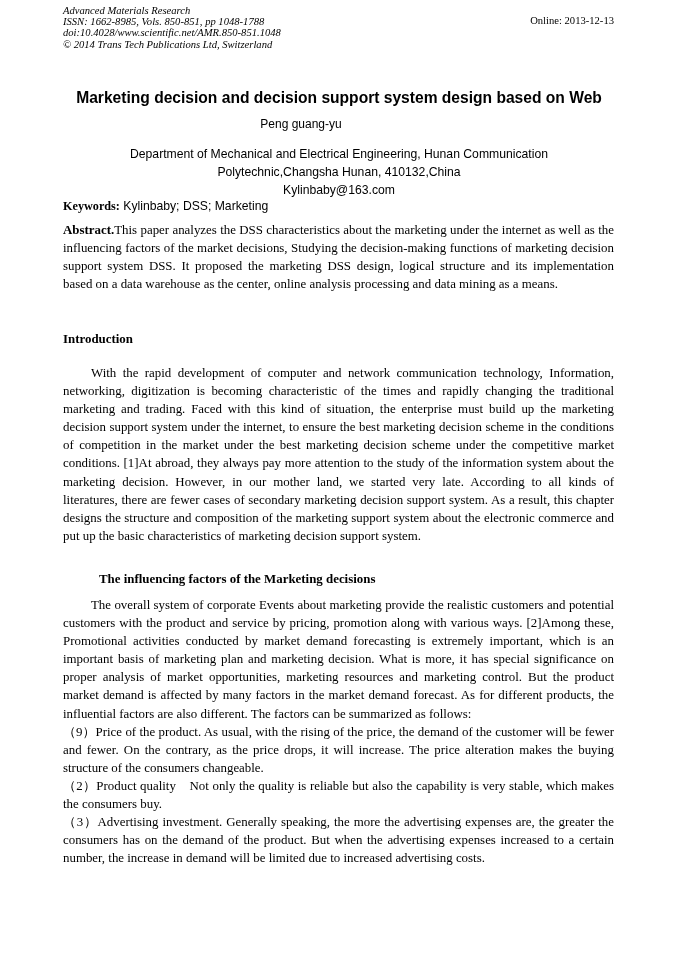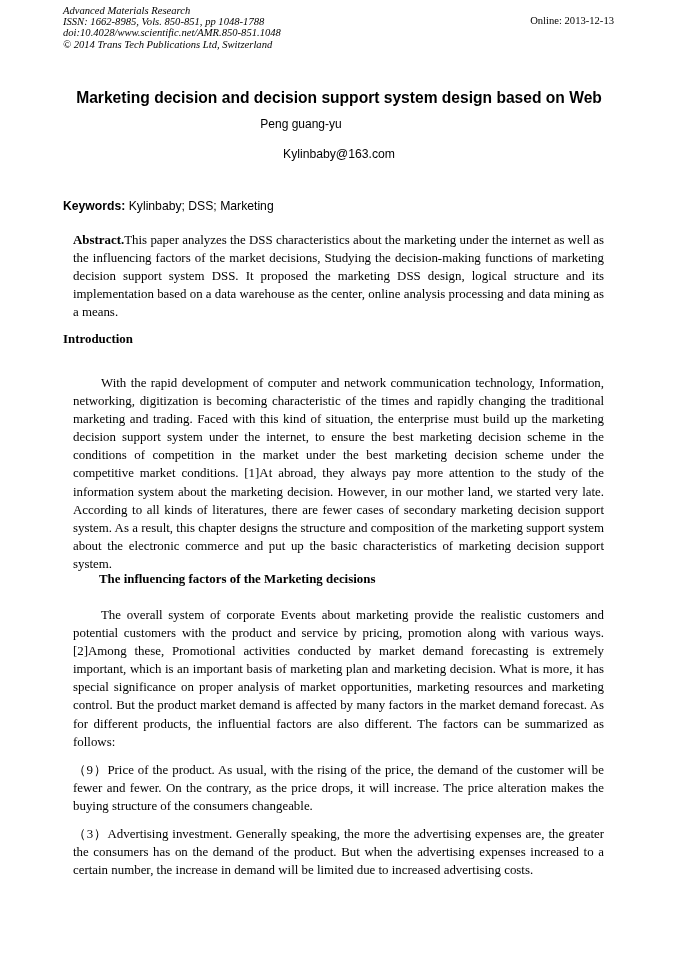--- a/index.html
+++ b/index.html
@@ -4,23 +4,23 @@
 <style>
   html, body { margin: 0; padding: 0; background: #ffffff; }
   body { width: 678px; height: 959px; position: relative; overflow: hidden; color: #000; }
   .page { position: absolute; left: 0; top: 0; width: 678px; height: 959px; }
   .hdr-left { position: absolute; left: 63px; top: 5px; font-family: "Liberation Serif", serif; font-style: italic; font-size: 10.6px; line-height: 11.2px; }
   .hdr-right { position: absolute; right: 64px; top: 15px; font-family: "Liberation Serif", serif; font-size: 10.6px; line-height: 11.2px; }
   .title { position: absolute; left: 0; width: 678px; top: 89px; text-align: center; font-family: "Liberation Sans", sans-serif; font-weight: bold; font-size: 15.6px; }
   .author { position: absolute; left: 0; width: 602px; top: 117px; text-align: center; font-family: "Liberation Sans", sans-serif; font-size: 12px; }
   .affil { position: absolute; left: 0; width: 678px; top: 145px; text-align: center; font-family: "Liberation Sans", sans-serif; font-size: 12.2px; line-height: 18.2px; }
   .keywords { position: absolute; left: 63px; top: 199px; font-family: "Liberation Sans", sans-serif; font-size: 12.2px; }
-  .keywords b { font-weight: bold; }
+  .keywords b { font-weight: bold; font-family: Liberation Serif, serif; }
   .body { position: absolute; left: 63px; width: 551px; font-family: "Liberation Serif", serif; font-size: 12.9px; line-height: 18.1px; text-align: justify; }
-  .body p { margin: 10px; }
+  .body p { margin: 0; }
   .indent { text-indent: 28px; }
   .heading { position: absolute; left: 63px; font-family: "Liberation Serif", serif; font-weight: bold; font-size: 12.9px; }
   .abstract { top: 221px; }
   .intro-h { top: 332px; }
   .intro { top: 364px; }
   .factors-h { top: 572px; margin-left: 36px; }
   .factors { top: 596px; }
   .item { text-indent: 0; }
 </style>
 </head>
@@ -32,34 +32,37 @@
     <div>Advanced Materials Research</div>
     <div>ISSN: 1662-8985, Vols. 850-851, pp 1048-1788</div>
     <div>doi:10.4028/www.scientific.net/AMR.850-851.1048</div>
     <div>© 2014 Trans Tech Publications Ltd, Switzerland</div>
   </div>
   <div class="hdr-right">Online: 2013-12-13</div>
 
   <div class="title">Marketing decision and decision support system design based on Web</div>
   <div class="author">Peng guang-yu</div>
   <div class="affil">
+    <div>Department of Mechanical and Electrical Engineering, Hunan Communication</div>
+    <div>Polytechnic,Changsha Hunan, 410132,China</div>
     <div>Kylinbaby@163.com</div>
   </div>
 
   <div class="keywords"><b>Keywords:</b><span> Kylinbaby; DSS; Marketing</span></div>
 
   <div class="body abstract">
     <p><b>Abstract.</b><span>This paper analyzes the DSS characteristics about the marketing under the internet as well as the influencing factors of the market decisions, Studying the decision-making functions of marketing decision support system DSS. It proposed the marketing DSS design, logical structure and its implementation based on a data warehouse as the center, online analysis processing and data mining as a means.</span></p>
   </div>
 
   <div class="heading intro-h">Introduction</div>
   <div class="body intro">
     <p class="indent">With the rapid development of computer and network communication technology, Information, networking, digitization is becoming characteristic of the times and rapidly changing the traditional marketing and trading. Faced with this kind of situation, the enterprise must build up the marketing decision support system under the internet, to ensure the best marketing decision scheme in the conditions of competition in the market under the best marketing decision scheme under the competitive market conditions. [1]At abroad, they always pay more attention to the study of the information system about the marketing decision. However, in our mother land, we started very late. According to all kinds of literatures, there are fewer cases of secondary marketing decision support system. As a result, this chapter designs the structure and composition of the marketing support system about the electronic commerce and put up the basic characteristics of marketing decision support system.</p>
   </div>
 
   <div class="heading factors-h">The influencing factors of the Marketing decisions</div>
   <div class="body factors">
     <p class="indent">The overall system of corporate Events about marketing provide the realistic customers and potential customers with the product and service by pricing, promotion along with various ways. [2]Among these, Promotional activities conducted by market demand forecasting is extremely important, which is an important basis of marketing plan and marketing decision. What is more, it has special significance on proper analysis of market opportunities, marketing resources and marketing control. But the product market demand is affected by many factors in the market demand forecast. As for different products, the influential factors are also different. The factors can be summarized as follows:</p>
     <p class="item">（9）Price of the product. As usual, with the rising of the price, the demand of the customer will be fewer and fewer. On the contrary, as the price drops, it will increase. The price alteration makes the buying structure of the consumers changeable.</p>
+    <p class="item">（2）Product quality　Not only the quality is reliable but also the capability is very stable, which makes the consumers buy.</p>
     <p class="item">（3）Advertising investment. Generally speaking, the more the advertising expenses are, the greater the consumers has on the demand of the product. But when the advertising expenses increased to a certain number, the increase in demand will be limited due to increased advertising costs.</p>
   </div>
 
 </div>
 
 </body></html>

